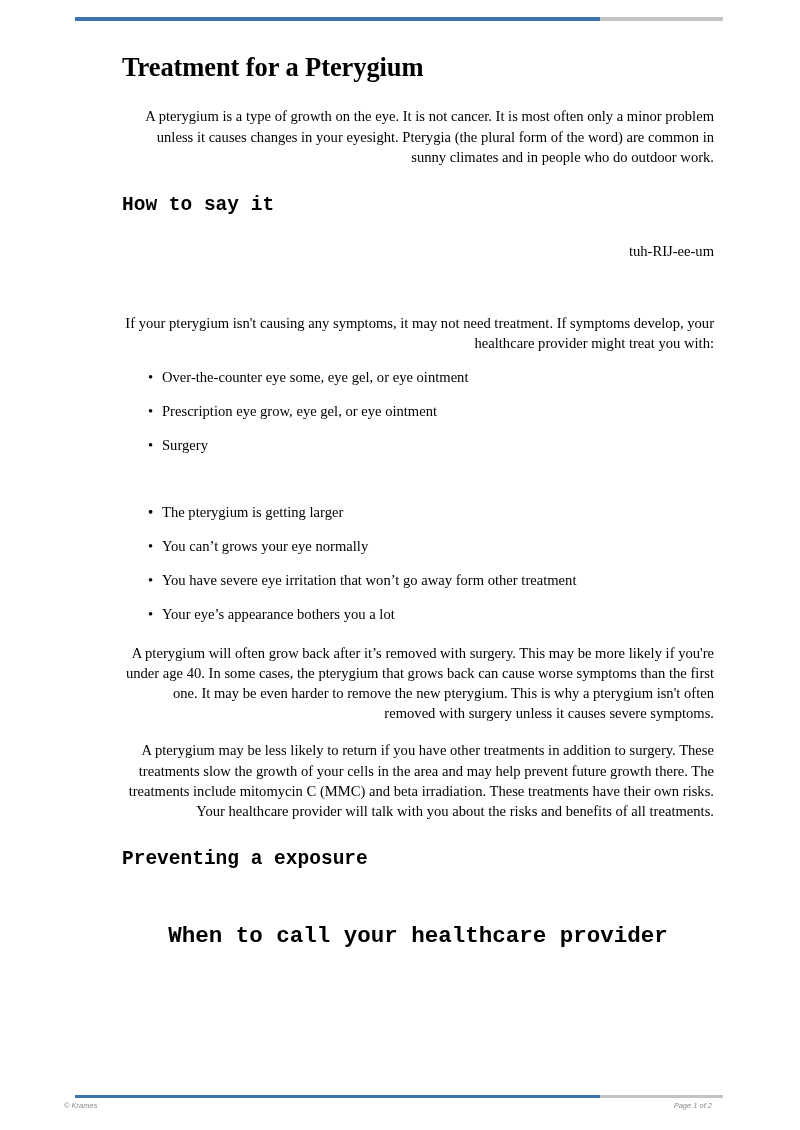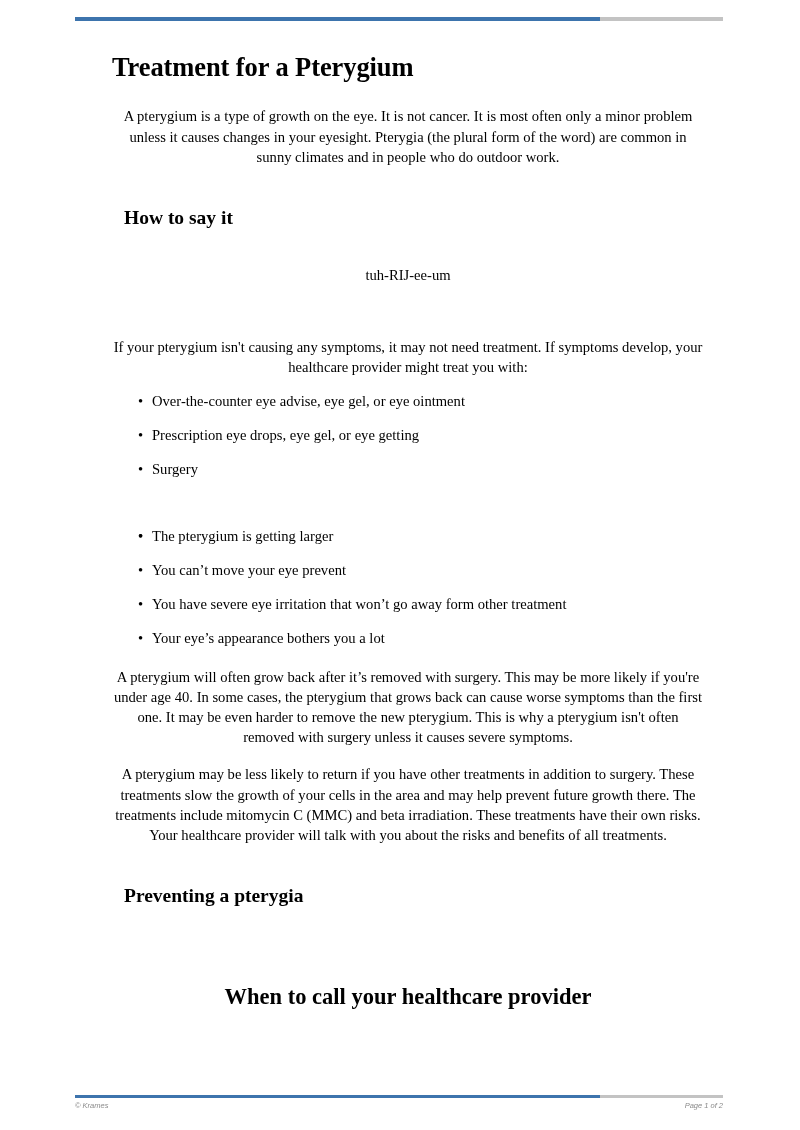--- a/index.html
+++ b/index.html
@@ -42,53 +42,54 @@
     height: 100%;
     flex: 1 1 auto;
     background: #c3c3c3;
   }
   .rule-top .seg-blue    { width: 525px; }
   .rule-bottom .seg-blue { width: 525px; }
 
   
   .content {
     position: absolute;
-    left: 112px;
+    left: 122px;
     top: 52px;
     width: 592px;
   }
 
   h1.doc-title {
     font-size: 26.5px;
     font-weight: bold;
     line-height: 1.15;
     margin: 0 0 0 0;
     padding: 0;
     letter-spacing: -0.1px;
   }
 
   h2.section-heading {
     font-size: 19.5px;
     font-weight: bold;
     line-height: 1.2;
-    margin: 12px;
-    padding: 0;
+    margin: 0;
+    padding: 0;
+    font-family: Liberation Mono, monospace;
   }
 
   h2.section-heading.large {
     font-size: 22.5px;
     text-align: center;
   }
 
   p.para {
     font-size: 14.6px;
     line-height: 20.2px;
     margin: 0;
     padding: 0;
-    text-align: center;
+    text-align: right;
   }
 
   ul.bullets {
     list-style: none;
     margin: 0;
     padding: 0;
   }
   ul.bullets li {
     position: relative;
     font-size: 14.6px;
@@ -109,21 +110,21 @@
   .sp-para-to-head  { height: 27px; }
   .sp-head-to-para  { height: 24px; }
   .sp-para-to-list  { height: 14px; }
   .sp-list-to-para  { height: 18px; }
   .sp-para-to-para  { height: 17px; }
   .sp-pron-to-head  { height: 27px; }
 
   
   .footer {
     position: absolute;
-    left: 75px;
+    left: 64px;
     top: 1101px;
     width: 648px;
     display: flex;
     justify-content: space-between;
     align-items: flex-start;
   }
   .footer span {
     font-family: "Liberation Sans", "DejaVu Sans", sans-serif;
     font-size: 7.5px;
     font-style: italic;
@@ -163,25 +164,25 @@
 
     <div class="sp-head-to-para"></div>
 
     <p class="para">If your pterygium isn't causing any symptoms, it may not need treatment. If symptoms develop, your healthcare provider might treat you with:</p>
 
     <div class="sp-para-to-list"></div>
 
     <ul class="bullets">
       <li>
         <span class="dot">•</span>
-        <span>Over-the-counter eye advise, eye gel, or eye ointment</span>
-      </li>
-      <li style="margin-top:14px">
-        <span class="dot">•</span>
-        <span>Prescription eye drops, eye gel, or eye getting</span>
+        <span>Over-the-counter eye some, eye gel, or eye ointment</span>
+      </li>
+      <li style="margin-top:14px">
+        <span class="dot">•</span>
+        <span>Prescription eye grow, eye gel, or eye ointment</span>
       </li>
       <li style="margin-top:14px">
         <span class="dot">•</span>
         <span>Surgery</span>
       </li>
     </ul>
 
     <div class="sp-list-to-para"></div>
 
 
@@ -190,21 +191,21 @@
     <ul class="bullets">
       <li>
         <span class="dot">•</span>
       </li>
       <li style="margin-top:14px">
         <span class="dot">•</span>
         <span>The pterygium is getting larger</span>
       </li>
       <li style="margin-top:14px">
         <span class="dot">•</span>
-        <span>You can’t move your eye prevent</span>
+        <span>You can’t grows your eye normally</span>
       </li>
       <li style="margin-top:14px">
         <span class="dot">•</span>
         <span>You have severe eye irritation that won’t go away form other treatment</span>
       </li>
       <li style="margin-top:14px">
         <span class="dot">•</span>
         <span>Your eye’s appearance bothers you a lot</span>
       </li>
     </ul>
@@ -212,21 +213,21 @@
     <div class="sp-list-to-para"></div>
 
     <p class="para">A pterygium will often grow back after it’s removed with surgery. This may be more likely if you're under age 40. In some cases, the pterygium that grows back can cause worse symptoms than the first one. It may be even harder to remove the new pterygium. This is why a pterygium isn't often removed with surgery unless it causes severe symptoms.</p>
 
     <div class="sp-para-to-para"></div>
 
     <p class="para">A pterygium may be less likely to return if you have other treatments in addition to surgery. These treatments slow the growth of your cells in the area and may help prevent future growth there. The treatments include mitomycin C (MMC) and beta irradiation. These treatments have their own risks. Your healthcare provider will talk with you about the risks and benefits of all treatments.</p>
 
     <div class="sp-para-to-head"></div>
 
-    <h2 class="section-heading">Preventing a pterygia</h2>
+    <h2 class="section-heading">Preventing a exposure</h2>
 
     <div class="sp-head-to-para"></div>
 
 
     <div class="sp-para-to-head"></div>
 
     <h2 class="section-heading large">When to call your healthcare provider</h2>
 
   </div>
 

